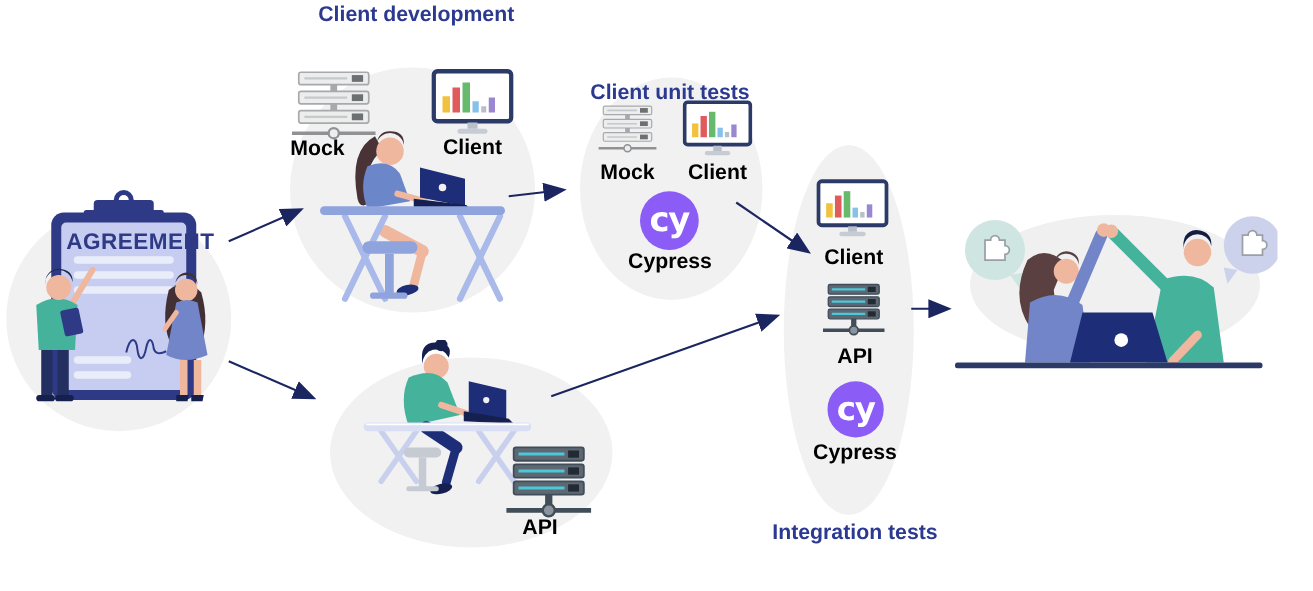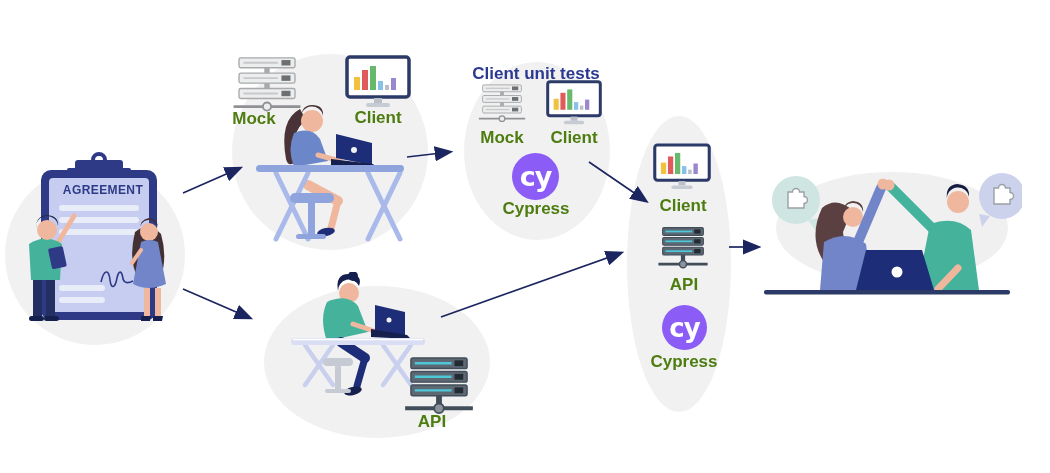--- a/index.html
+++ b/index.html
@@ -1,22 +1,22 @@
 <!DOCTYPE html>
 <html><head>
 <meta charset="utf-8">
 <style>
   html,body{margin:0;padding:0;background:#fff;}
   #canvas{position:relative;width:1050px;height:473px;background:#ffffff;overflow:hidden;
           font-family:"Liberation Sans",sans-serif;}
   .abs{position:absolute;}
   .blob{position:absolute;background:#f1f1f2;border-radius:50%;}
   .stage-title{position:absolute;font-weight:700;font-size:17px;color:#2b3990;text-align:center;white-space:nowrap;}
-  .icon-label{position:absolute;font-weight:700;font-size:17px;color:#4d7c0f;text-align:center;white-space:nowrap;}
-  .agreement-text{position:absolute;font-weight:700;font-size:12px;letter-spacing:.4px;color:#2e3a85;text-align:center;}
+  .icon-label{position:absolute;font-weight:700;font-size:17px;color:#000000;text-align:center;white-space:nowrap;}
+  .agreement-text{position:absolute;font-weight:700;font-size:18px;letter-spacing:.4px;color:#2e3a85;text-align:center;}
   .cy-badge{position:absolute;border-radius:50%;background:#8b5cf6;color:#ffffff;
             display:flex;align-items:center;justify-content:center;
             font-family:"DejaVu Sans",sans-serif;font-weight:800;letter-spacing:-1px;}
   svg{display:block;}
 </style>
 </head>
 <body>
 
 <div id="canvas">
 
@@ -77,20 +77,21 @@
       <path d="M138,92 q9,-4 17,0 l8,42 q-18,8 -33,0 z" fill="#7285c8"></path>
       <line x1="138" y1="100" x2="129" y2="113" stroke="#f0b79f" stroke-width="4" stroke-linecap="round"></line>
       <rect x="141" y="138" width="6" height="29" fill="#f0b79f"></rect>
       <rect x="152" y="138" width="6" height="29" fill="#f0b79f"></rect>
       <path d="M138,166 h10 l-1,5 h-9 z" fill="#16204f"></path>
       <path d="M150,166 h10 l-1,5 h-9 z" fill="#16204f"></path>
     </g>
   </svg>
   <div class="agreement-text" style="left:53px;top:183px;width:100px;">AGREEMENT</div>
 
+  <div class="stage-title" style="left:238px;top:2px;width:190px;">Client development</div>
 
   <svg class="abs" style="left:227px;top:56px;" width="80" height="56" viewBox="0 0 80 62">
     <g>
       <rect x="9" y="2" width="62" height="11" rx="2" fill="#eceded" stroke="#a7a9ac" stroke-width="1.5"></rect>
       <rect x="9" y="19" width="62" height="11" rx="2" fill="#eceded" stroke="#a7a9ac" stroke-width="1.5"></rect>
       <rect x="9" y="36" width="62" height="11" rx="2" fill="#eceded" stroke="#a7a9ac" stroke-width="1.5"></rect>
       <line x1="14" y1="7.5" x2="52" y2="7.5" stroke="#c6c8ca" stroke-width="2"></line>
       <line x1="14" y1="24.5" x2="52" y2="24.5" stroke="#c6c8ca" stroke-width="2"></line>
       <line x1="14" y1="41.5" x2="52" y2="41.5" stroke="#c6c8ca" stroke-width="2"></line>
       <rect x="56" y="4.5" width="10" height="6" fill="#6d7073"></rect>
@@ -271,20 +272,21 @@
       <rect x="34" y="41" width="6" height="10" fill="#414d59"></rect>
       <line x1="2" y1="54" x2="72" y2="54" stroke="#414d59" stroke-width="4"></line>
       <circle cx="37" cy="54" r="5" fill="#8b949c" stroke="#414d59" stroke-width="2"></circle>
     </g>
   </svg>
   <div class="icon-label" style="left:656px;top:275px;width:56px;">API</div>
 
   <div class="cy-badge" style="left:662px;top:305px;width:45px;height:45px;font-size:26px;">cy</div>
   <div class="icon-label" style="left:642px;top:352px;width:84px;">Cypress</div>
 
+  <div class="stage-title" style="left:604px;top:416px;width:160px;">Integration tests</div>
 
   <svg class="abs" style="left:762px;top:150px;" width="260" height="150" viewBox="0 0 260 150">
     <ellipse cx="130" cy="78" rx="116" ry="56" fill="#f0f0f1"></ellipse>
     <g>
       <circle cx="34" cy="50" r="24" fill="#cfe5e1"></circle>
       <path d="M46,70 l8,11 3,-13 z" fill="#cfe5e1"></path>
       <path d="M26,42 h4.5 a3.5,3.5 0 1 1 7,0 H42 v4.5 a3.5,3.5 0 1 1 0,7 V58 h-16 z" fill="#ffffff" stroke="#9aa0a6" stroke-width="1.4"></path>
     </g>
     <g>
       <circle cx="240" cy="46" r="23" fill="#ccd2ec"></circle>

